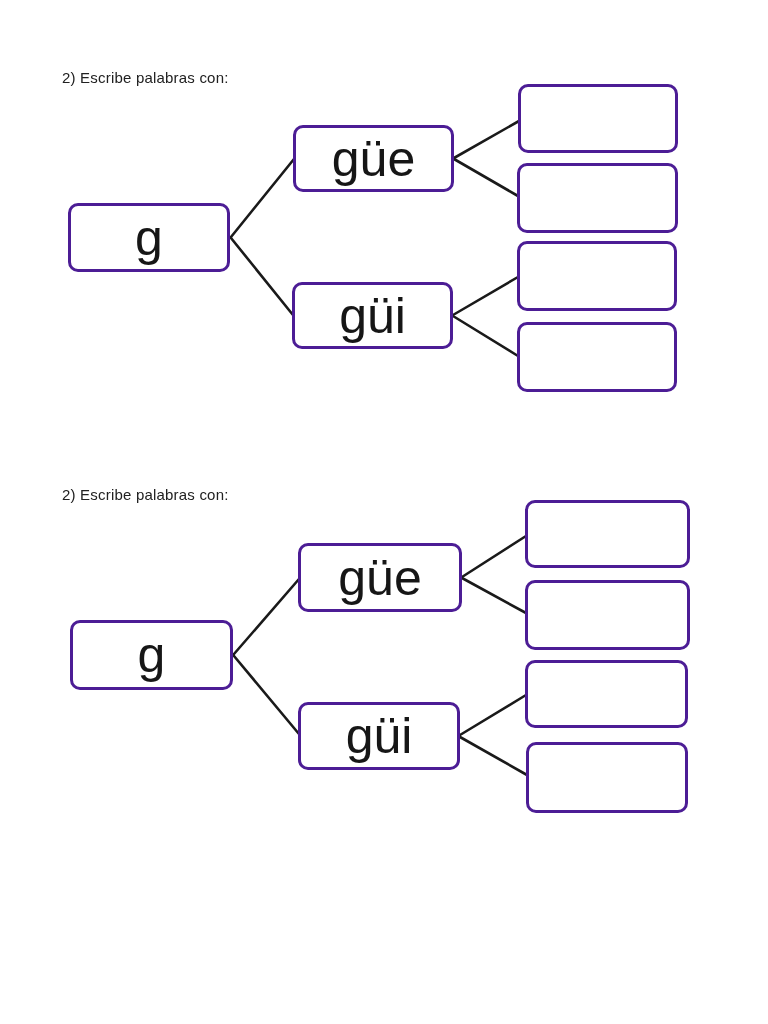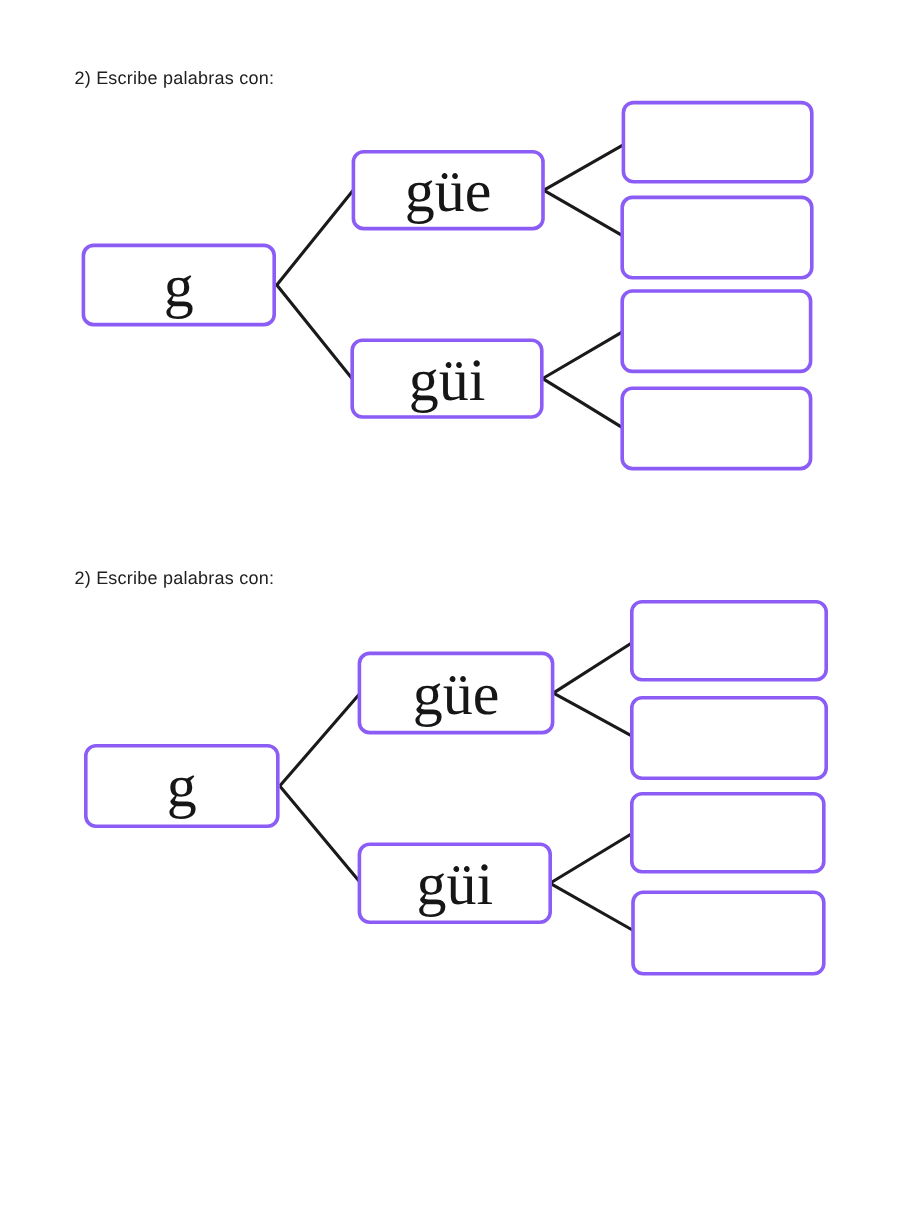--- a/index.html
+++ b/index.html
@@ -26,31 +26,31 @@
     stroke: #1a1a1a;
     stroke-width: 2.6;
     stroke-linecap: round;
   }
   .prompt {
     position: absolute;
     font-size: 15px;
     color: #212121;
     letter-spacing: 0.2px;
     white-space: nowrap;
+    margin-top: 12px;
   }
   .node {
     position: absolute;
     box-sizing: border-box;
     background: #ffffff;
-    border: 3px solid #8b5cf6;
+    border: 3px solid #4c1d95;
     border-radius: 10px;
     display: flex;
     align-items: center;
     justify-content: center;
-    font-family: Liberation Serif, serif;
   }
   .node.labelled {
     font-size: 50px;
     line-height: 1;
     color: #161616;
   }
 </style>
 </head>
 <body>
 

